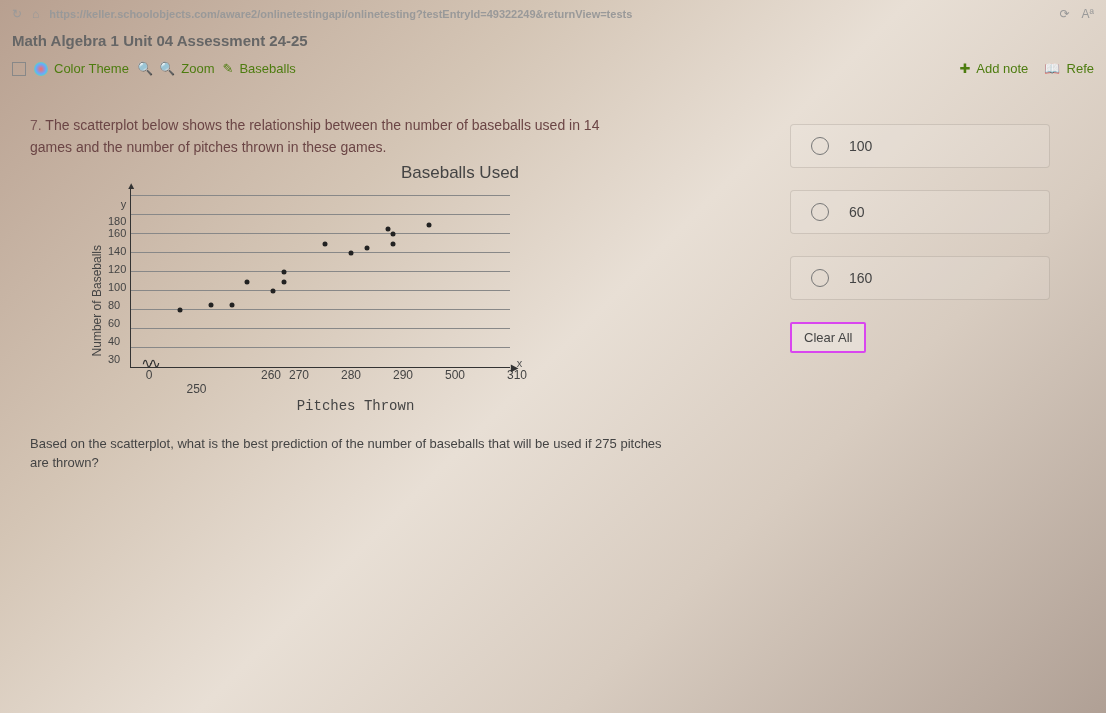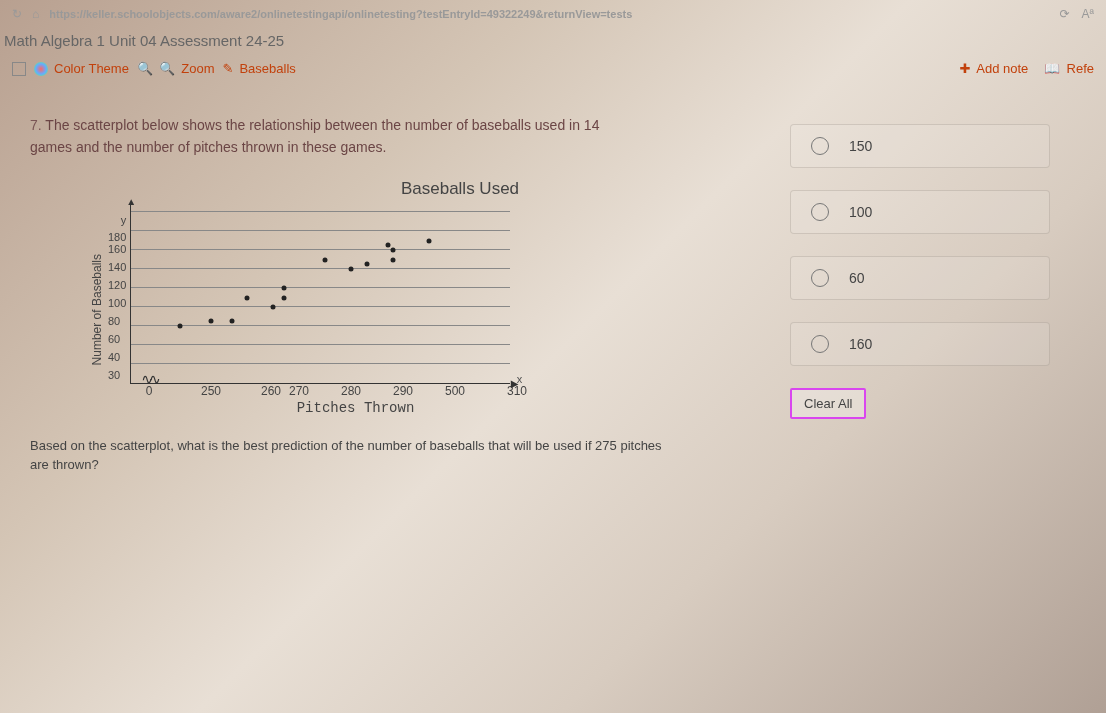--- a/index.html
+++ b/index.html
@@ -18,47 +18,47 @@
   align-items: center;
   padding: 0 12px;
   gap: 10px;
   font-size: 12px;
   color: #888;
 }
 .refresh-icon, .lock-icon { color: #999; }
 .url { flex: 1; color: #999; font-size: 11px; font-weight: bold; }
 .browser-right { display: flex; gap: 12px; align-items: center; color: #999; }
 .page-title {
-  padding: 4px 4px 8px;
+  padding: 4px 12px 8px;
   font-size: 15px;
   color: #666;
-  font-weight: 400;
+  font-weight: 700;
 }
 .toolbar {
   display: flex;
   align-items: flex-end;
   padding: 4px 12px 8px;
   gap: 8px;
   font-size: 13px;
-  color: #c2410c;
+  color: #4d7c0f;
 }
 .toolbar-group { display: flex; align-items: center; gap: 6px; cursor: pointer; }
 .toolbar-right { margin-left: auto; display: flex; gap: 16px; align-items: center;}
 .palette-icon { width: 14px; height: 14px; border-radius: 50%; background: radial-gradient(circle, #f66, #6af, #6f6); display: inline-block; }
 .content {
   padding: 30px 20px 20px 30px;
   display: flex;
   gap: 40px;
 }
 .question-area { flex: 1; max-width: 720px; }
 .question-text {
   font-size: 14px;
   color: #6b4545;
   line-height: 1.6;
-  margin-bottom: 20px;
+  margin-bottom: 4px;
 }
 .qnum { color: #7a5555; }
 .chart-container { margin: 0 0 20px 60px; }
 .chart-title { text-align: center; font-size: 17px; margin-left: 80px; margin-bottom: 5px; color: #444;}
 .chart-body { display: flex; align-items: center; }
 .y-axis-label {
   writing-mode: vertical-rl;
   transform: rotate(180deg);
   font-size: 12px;
   color: #444;
@@ -216,45 +216,41 @@
                 <div class="dot" style="left: 256.4px; bottom: 137.368px;"></div>
                 <div class="dot" style="left: 261.6px; bottom: 123.158px;"></div>
                 <div class="dot" style="left: 261.6px; bottom: 132.632px;"></div>
                 <div class="dot" style="left: 298px; bottom: 142.105px;"></div>
               </div>
           </div>
           <div class="x-ticks-row">
             <div style="width:26px"></div>
             <div class="x-zero">0</div>
             <div class="x-ticks" id="xticks" style="margin-left: 8px;">
-                <div class="x-tick" style="width: 49px; text-align: right; padding-right: 0px;">250</div>
+                <div class="x-tick" style="width: 49px; padding-right: 0px; margin-top: 14px;">250</div>
                 <div class="x-tick" style="width: 52px; padding-left: 40px;">260</div>
                 <div class="x-tick" style="width: 52px;">270</div>
                 <div class="x-tick" style="width: 52px;">280</div>
                 <div class="x-tick" style="width: 52px;">290</div>
                 <div class="x-tick" style="width: 52px;">500</div>
                 <div class="x-tick" style="width: 72px;">310</div>
               </div>
           </div>
           <div class="x-axis-label">Pitches Thrown</div>
         </div>
       </div>
     </div>
 
     <div class="followup">Based on the scatterplot, what is the best prediction of the number of baseballs that will be used if 275 pitches are thrown?</div>
   </div>
 
   <div class="answers">
     <div id="answer-list">
         <div class="answer-option">
           <div class="radio"></div>
-          <span class="answer-label">150</span>
-        </div>
-        <div class="answer-option">
-          <div class="radio"></div>
           <span class="answer-label">100</span>
         </div>
         <div class="answer-option">
           <div class="radio"></div>
           <span class="answer-label">60</span>
         </div>
         <div class="answer-option">
           <div class="radio"></div>
           <span class="answer-label">160</span>
         </div>

